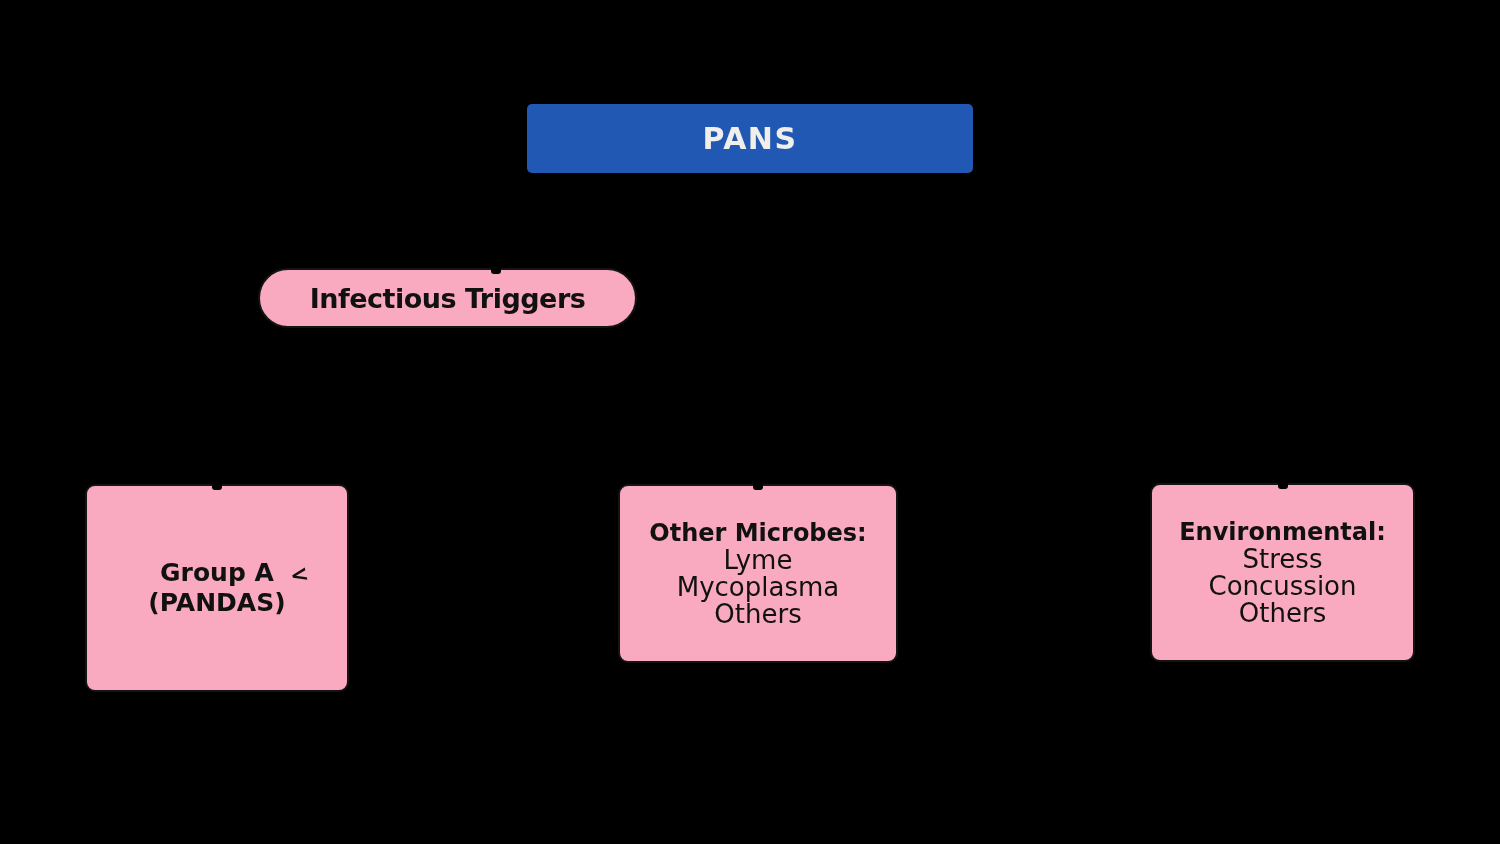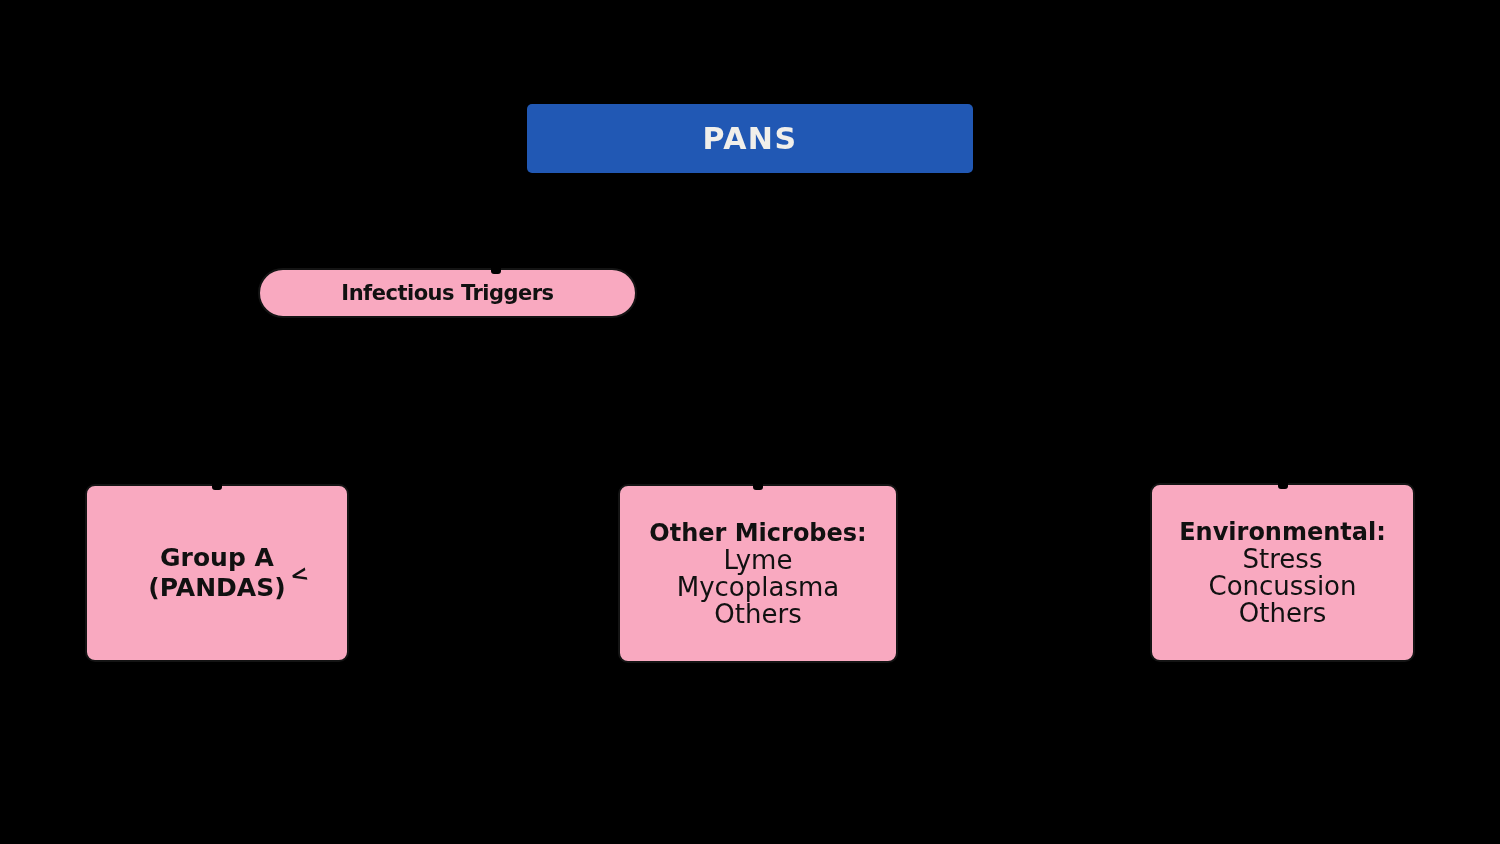--- a/index.html
+++ b/index.html
@@ -36,24 +36,24 @@
     color: #F1EFEA;
     font-weight: 700;
     font-size: 30px;
     letter-spacing: 1.5px;
   }
   
   .pill {
     background: #F9A9C0;
     border: 2px solid #141414;
     border-radius: 33px;
-    height: 50px;
+    height: 60px;
     color: #111111;
     font-weight: 700;
-    font-size: 21px;
+    font-size: 27px;
     letter-spacing: -0.5px;
     white-space: nowrap;
   }
   .pill-infectious {
     left: 258px;
     top: 268px;
     width: 379px;
   }
   .pill-noninfectious {
     left: 852px;
@@ -66,21 +66,21 @@
     border: 2px solid #141414;
     border-radius: 10px;
     flex-direction: column;
     color: #111111;
     text-align: center;
   }
   .leaf-group-a {
     left: 85px;
     top: 484px;
     width: 264px;
-    height: 178px;
+    height: 208px;
   }
   .leaf-other {
     left: 618px;
     top: 484px;
     width: 280px;
     height: 179px;
   }
   .leaf-env {
     left: 1150px;
     top: 483px;

